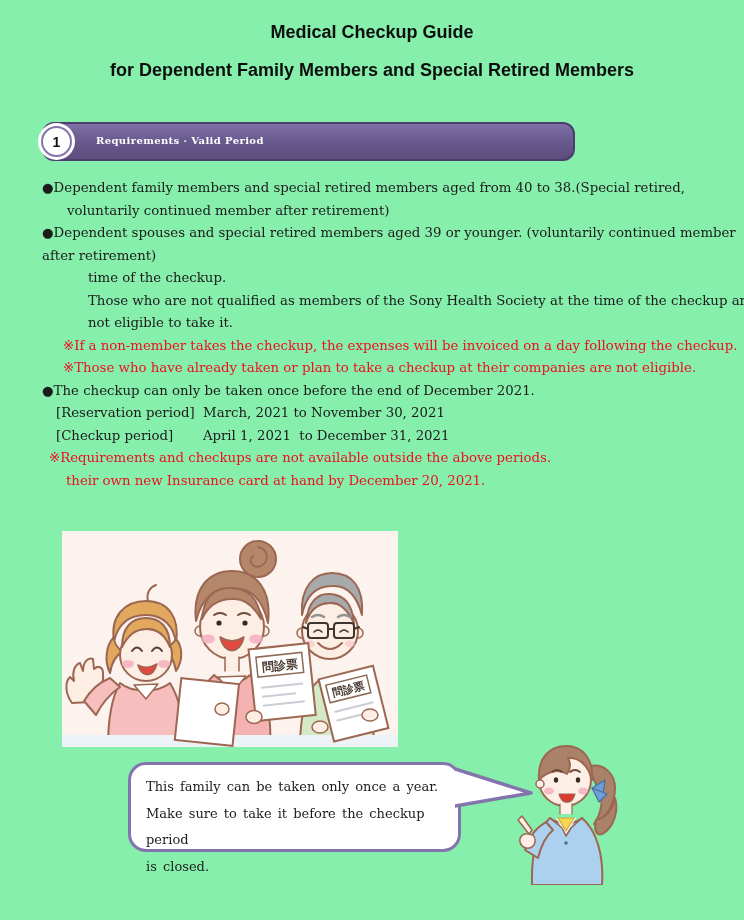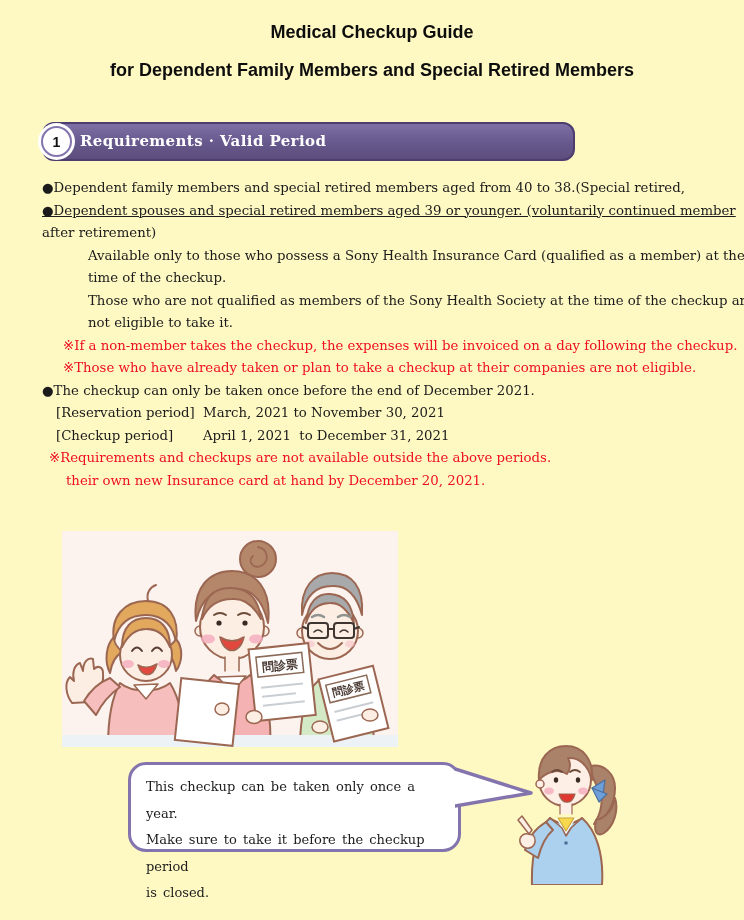--- a/index.html
+++ b/index.html
@@ -1,28 +1,28 @@
 <!DOCTYPE html>
 <html style="--red: #ee1020; --accent: #5c4d7c; --bubble: #8474ad;"><head>
 <meta charset="utf-8">
 <style>
   html,body{margin:0;padding:0;background:#fff;}
-  .page{position:relative;width:744px;height:920px;background:#fef9c3;overflow:hidden;
+  .page{position:relative;width:744px;height:920px;background:#86efac;overflow:hidden;
         font-family:"DejaVu Serif","DejaVu Sans",serif;}
   
   .title{position:absolute;left:0;width:744px;text-align:center;color:#0d0d0d;
          font-family:"Liberation Sans","DejaVu Sans",sans-serif;font-weight:bold;font-size:18px;}
   .title1{top:22px;}
   .title2{top:60px;}
   
   .section-bar{position:absolute;left:42px;top:122px;width:533px;height:39px;
     border-radius:12px;border:2.5px solid #4d3d6e;box-sizing:border-box;
     background:linear-gradient(180deg,#7e6fa5 0%,#6a5b90 45%,#5c4d7c 100%);}
-  .section-bar .bar-text{position:absolute;left:36px;top:0;line-height:34px;color:#ffffff;
-    font-weight:bold;font-size:15px;letter-spacing:.4px;font-family:"DejaVu Serif",serif;}
+  .section-bar .bar-text{position:absolute;left:52px;top:0;line-height:34px;color:#ffffff;
+    font-weight:bold;font-size:10px;letter-spacing:.4px;font-family:"DejaVu Serif",serif;}
   .section-num{position:absolute;left:41px;top:126px;width:31px;height:31px;border-radius:50%;
     background:#fff;border:2px solid var(--bubble);box-shadow:0 0 0 3px #ffffff;box-sizing:border-box;
     display:flex;align-items:center;justify-content:center;
     font-family:"Liberation Sans",sans-serif;font-weight:bold;font-size:14px;color:#111;}
   
   .body-lines{position:absolute;left:42px;top:177px;width:700px;font-size:13.3px;color:#1b1b1b;}
   .bline{height:22.5px;line-height:22.5px;white-space:pre;}
   .bline.red{color:var(--red);}
   
   .bubble{position:absolute;left:128px;top:762px;width:333px;height:90px;box-sizing:border-box;
@@ -43,23 +43,23 @@
 
   <div class="section-bar">
     <span class="bar-text">Requirements · Valid Period</span>
   </div>
   <div class="section-num">
     <span>1</span>
   </div>
 
   <div class="body-lines" id="body-lines">
       <div class="bline" style="padding-left: 0px;">●Dependent family members and special retired members aged from 40 to 38.(Special retired,</div>
-      <div class="bline" style="padding-left: 0px; text-decoration: underline;">●Dependent spouses and special retired members aged 39 or younger. (voluntarily continued member</div>
+      <div class="bline" style="padding-left: 25px;">voluntarily continued member after retirement)</div>
+      <div class="bline" style="padding-left: 0px;">●Dependent spouses and special retired members aged 39 or younger. (voluntarily continued member</div>
       <div class="bline" style="padding-left: 0px;">after retirement)</div>
-      <div class="bline" style="padding-left: 46px;">Available only to those who possess a Sony Health Insurance Card (qualified as a member) at the</div>
       <div class="bline" style="padding-left: 46px;">time of the checkup.</div>
       <div class="bline" style="padding-left: 46px;">Those who are not qualified as members of the Sony Health Society at the time of the checkup are</div>
       <div class="bline" style="padding-left: 46px;">not eligible to take it.</div>
       <div class="bline red" style="padding-left: 21px;">※If a non-member takes the checkup, the expenses will be invoiced on a day following the checkup.</div>
       <div class="bline red" style="padding-left: 21px;">※Those who have already taken or plan to take a checkup at their companies are not eligible.</div>
       <div class="bline" style="padding-left: 0px;">●The checkup can only be taken once before the end of December 2021.</div>
       <div class="bline" style="padding-left: 14px;">[Reservation period]  March, 2021 to November 30, 2021</div>
       <div class="bline" style="padding-left: 14px;">[Checkup period]       April 1, 2021  to December 31, 2021</div>
       <div class="bline red" style="padding-left: 7px;">※Requirements and checkups are not available outside the above periods.</div>
       <div class="bline red" style="padding-left: 24px;">their own new Insurance card at hand by December 20, 2021.</div>
@@ -152,21 +152,21 @@
       <rect x="6" y="8" width="42" height="18" fill="#ffffff" stroke="#8a6a58" stroke-width="1.5"></rect>
       <text x="27" y="21" text-anchor="middle" font-size="11" font-weight="bold" fill="#4a3a33">問診票</text>
       <path d="M8,36 H48 M8,45 H40" stroke="#c9ced4" stroke-width="2" fill="none"></path>
     </g>
     <ellipse cx="258" cy="196" rx="8" ry="6" fill="#fdeee4" stroke="#9c6752" stroke-width="1.5"></ellipse>
     <ellipse cx="308" cy="184" rx="8" ry="6" fill="#fdeee4" stroke="#9c6752" stroke-width="1.5"></ellipse>
   </svg>
 
   <div class="bubble">
     <div class="bubble-inner" id="bubble-lines">
-        <div>This checkup can be taken only once a year.</div>
+        <div>This family can be taken only once a year.</div>
         <div>Make sure to take it before the checkup period</div>
         <div>is closed.</div>
       </div>
   </div>
   <svg class="tail" width="82" height="46" viewBox="0 0 82 46">
     <path d="M0,3 L76,27 L0,40 Z" fill="#ffffff" stroke="none"></path>
     <path d="M0,3 L76,27 L0,40" fill="none" stroke="#8474ad" stroke-width="3.5" stroke-linejoin="round" stroke-linecap="round"></path>
   </svg>
 
   <svg class="illo-guide" width="150" height="155" viewBox="0 0 150 155">

